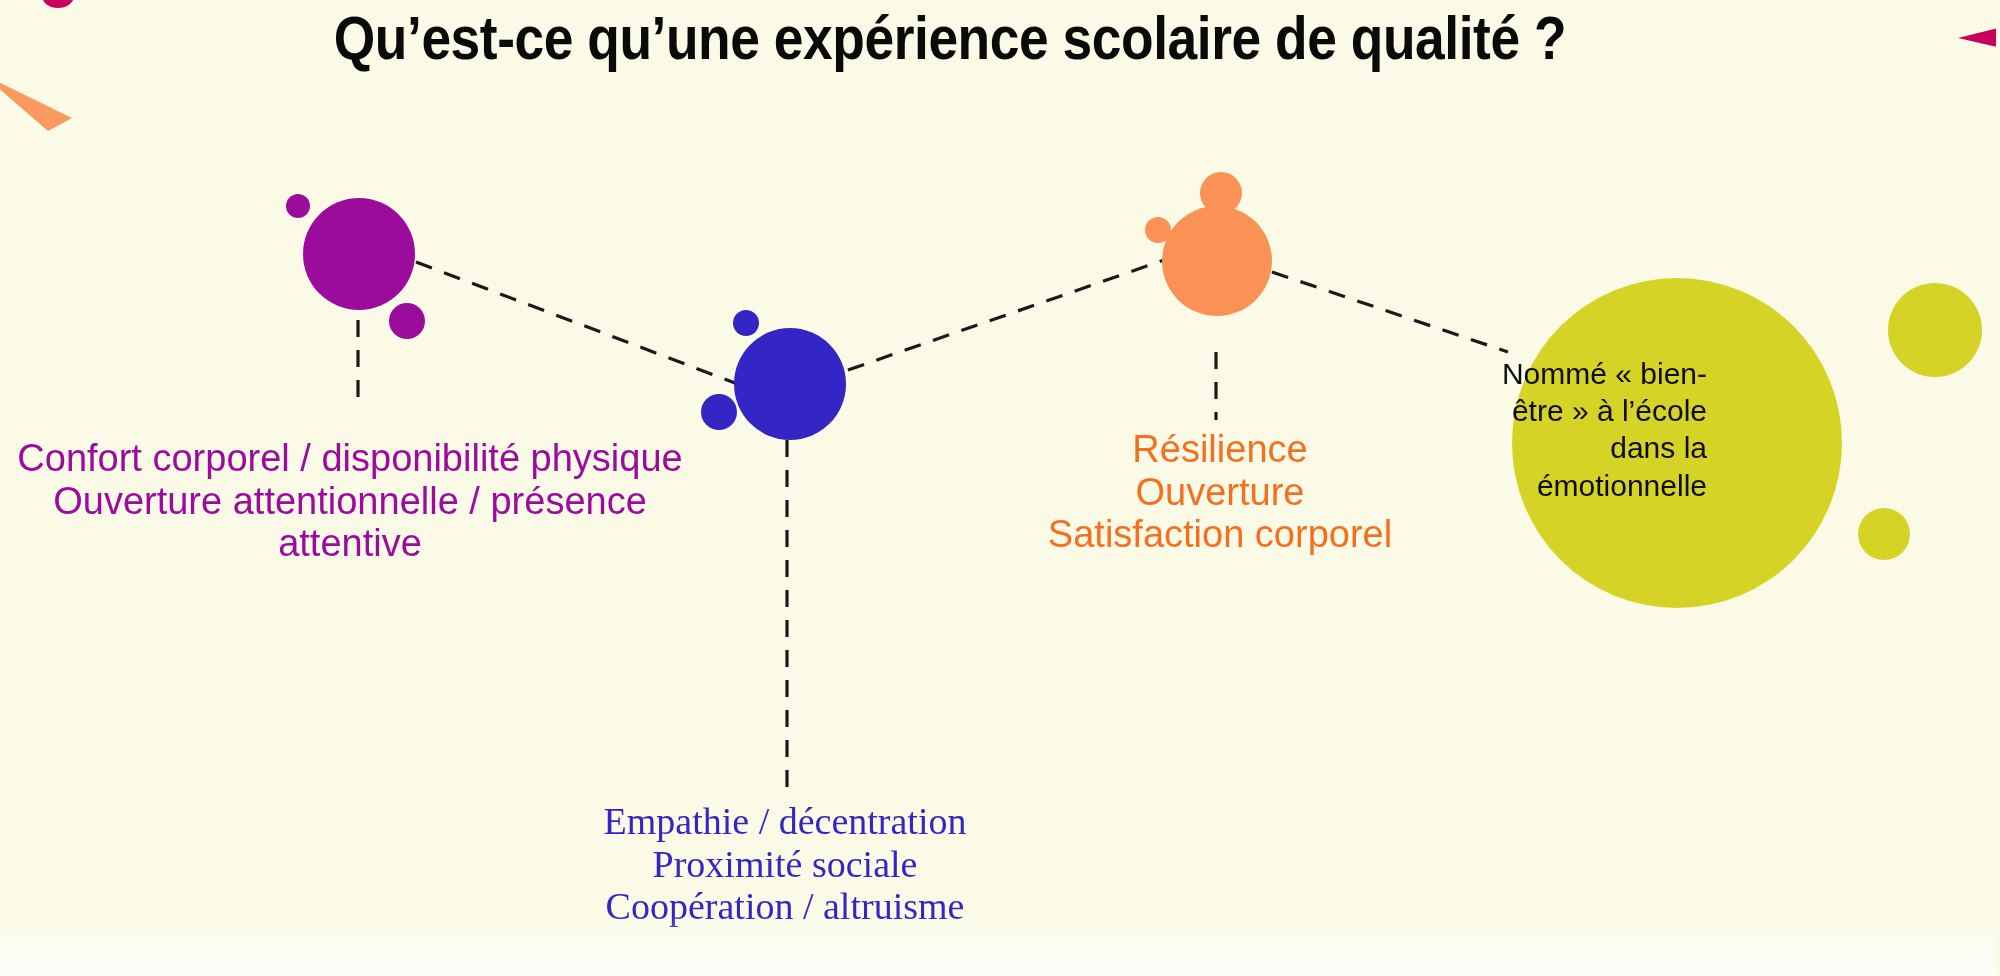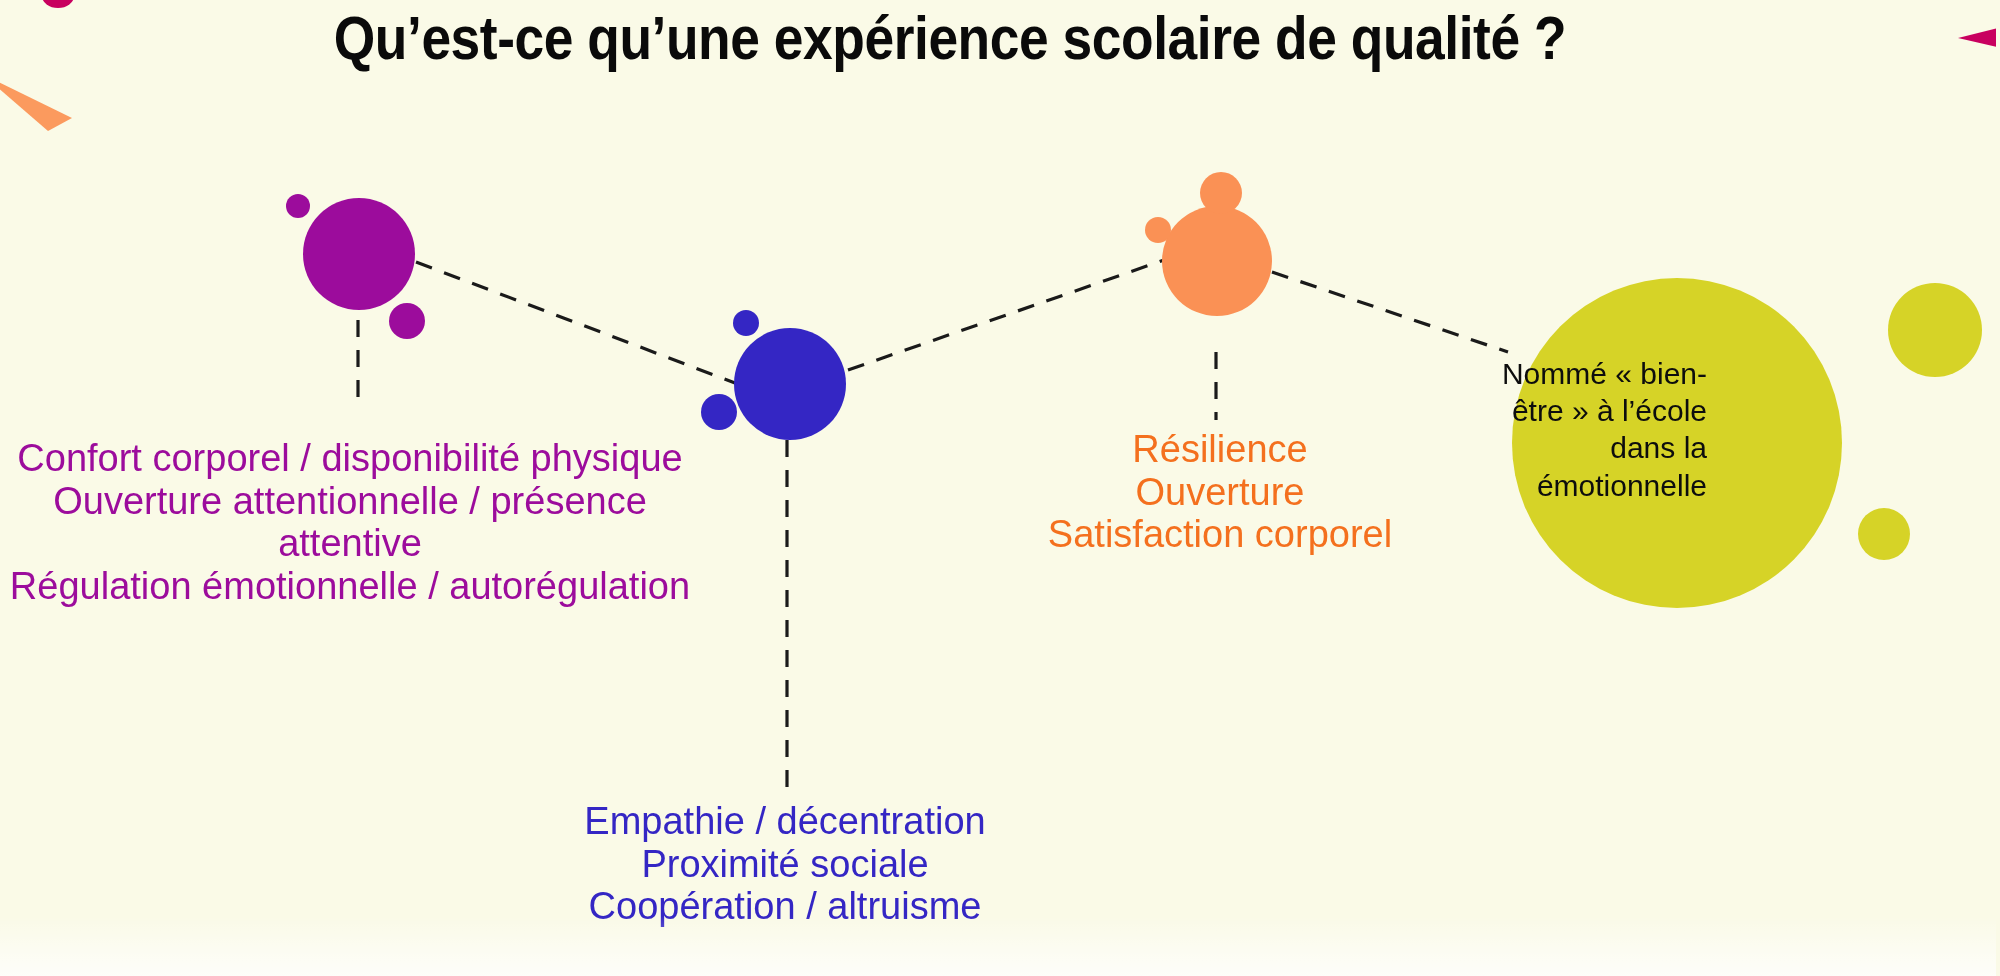--- a/index.html
+++ b/index.html
@@ -95,20 +95,21 @@
     margin-top: 40px;
   }
   #purple-text .ln { white-space: normal; }
 
   #blue-text {
     left: 480px;
     top: 800px;
     width: 610px;
     font-size: 38px;
     color: #3426C4;
+    font-family: Liberation Serif, serif;
   }
 
   #orange-text {
     left: 1000px;
     top: 420px;
     width: 440px;
     font-size: 38px;
     color: #F4701E;
     margin-top: 8px;
   }
@@ -168,21 +169,20 @@
 
   <div class="circle" style="left:1512px; top:278px; width:330px; height:330px; background:#D6D327;"></div>
   <div class="circle" style="left:1888px; top:283px; width:94px; height:94px; background:#D6D327;"></div>
   <div class="circle" style="left:1858px; top:508px; width:52px; height:52px; background:#D6D327;"></div>
 
   <div class="title">Qu’est-ce qu’une expérience scolaire de qualité ?</div>
 
   <div class="txt-block" id="purple-text">
     <span class="ln">Confort corporel / disponibilité physique</span>
     <span class="ln">Ouverture attentionnelle / présence attentive</span>
-    <span class="ln">Régulation émotionnelle / autorégulation</span>
   </div>
 
   <div class="txt-block" id="blue-text">
     <span class="ln">Empathie / décentration</span>
     <span class="ln">Proximité sociale</span>
     <span class="ln">Coopération / altruisme</span>
   </div>
 
   <div class="txt-block" id="orange-text">
     <span class="ln">Résilience</span>

